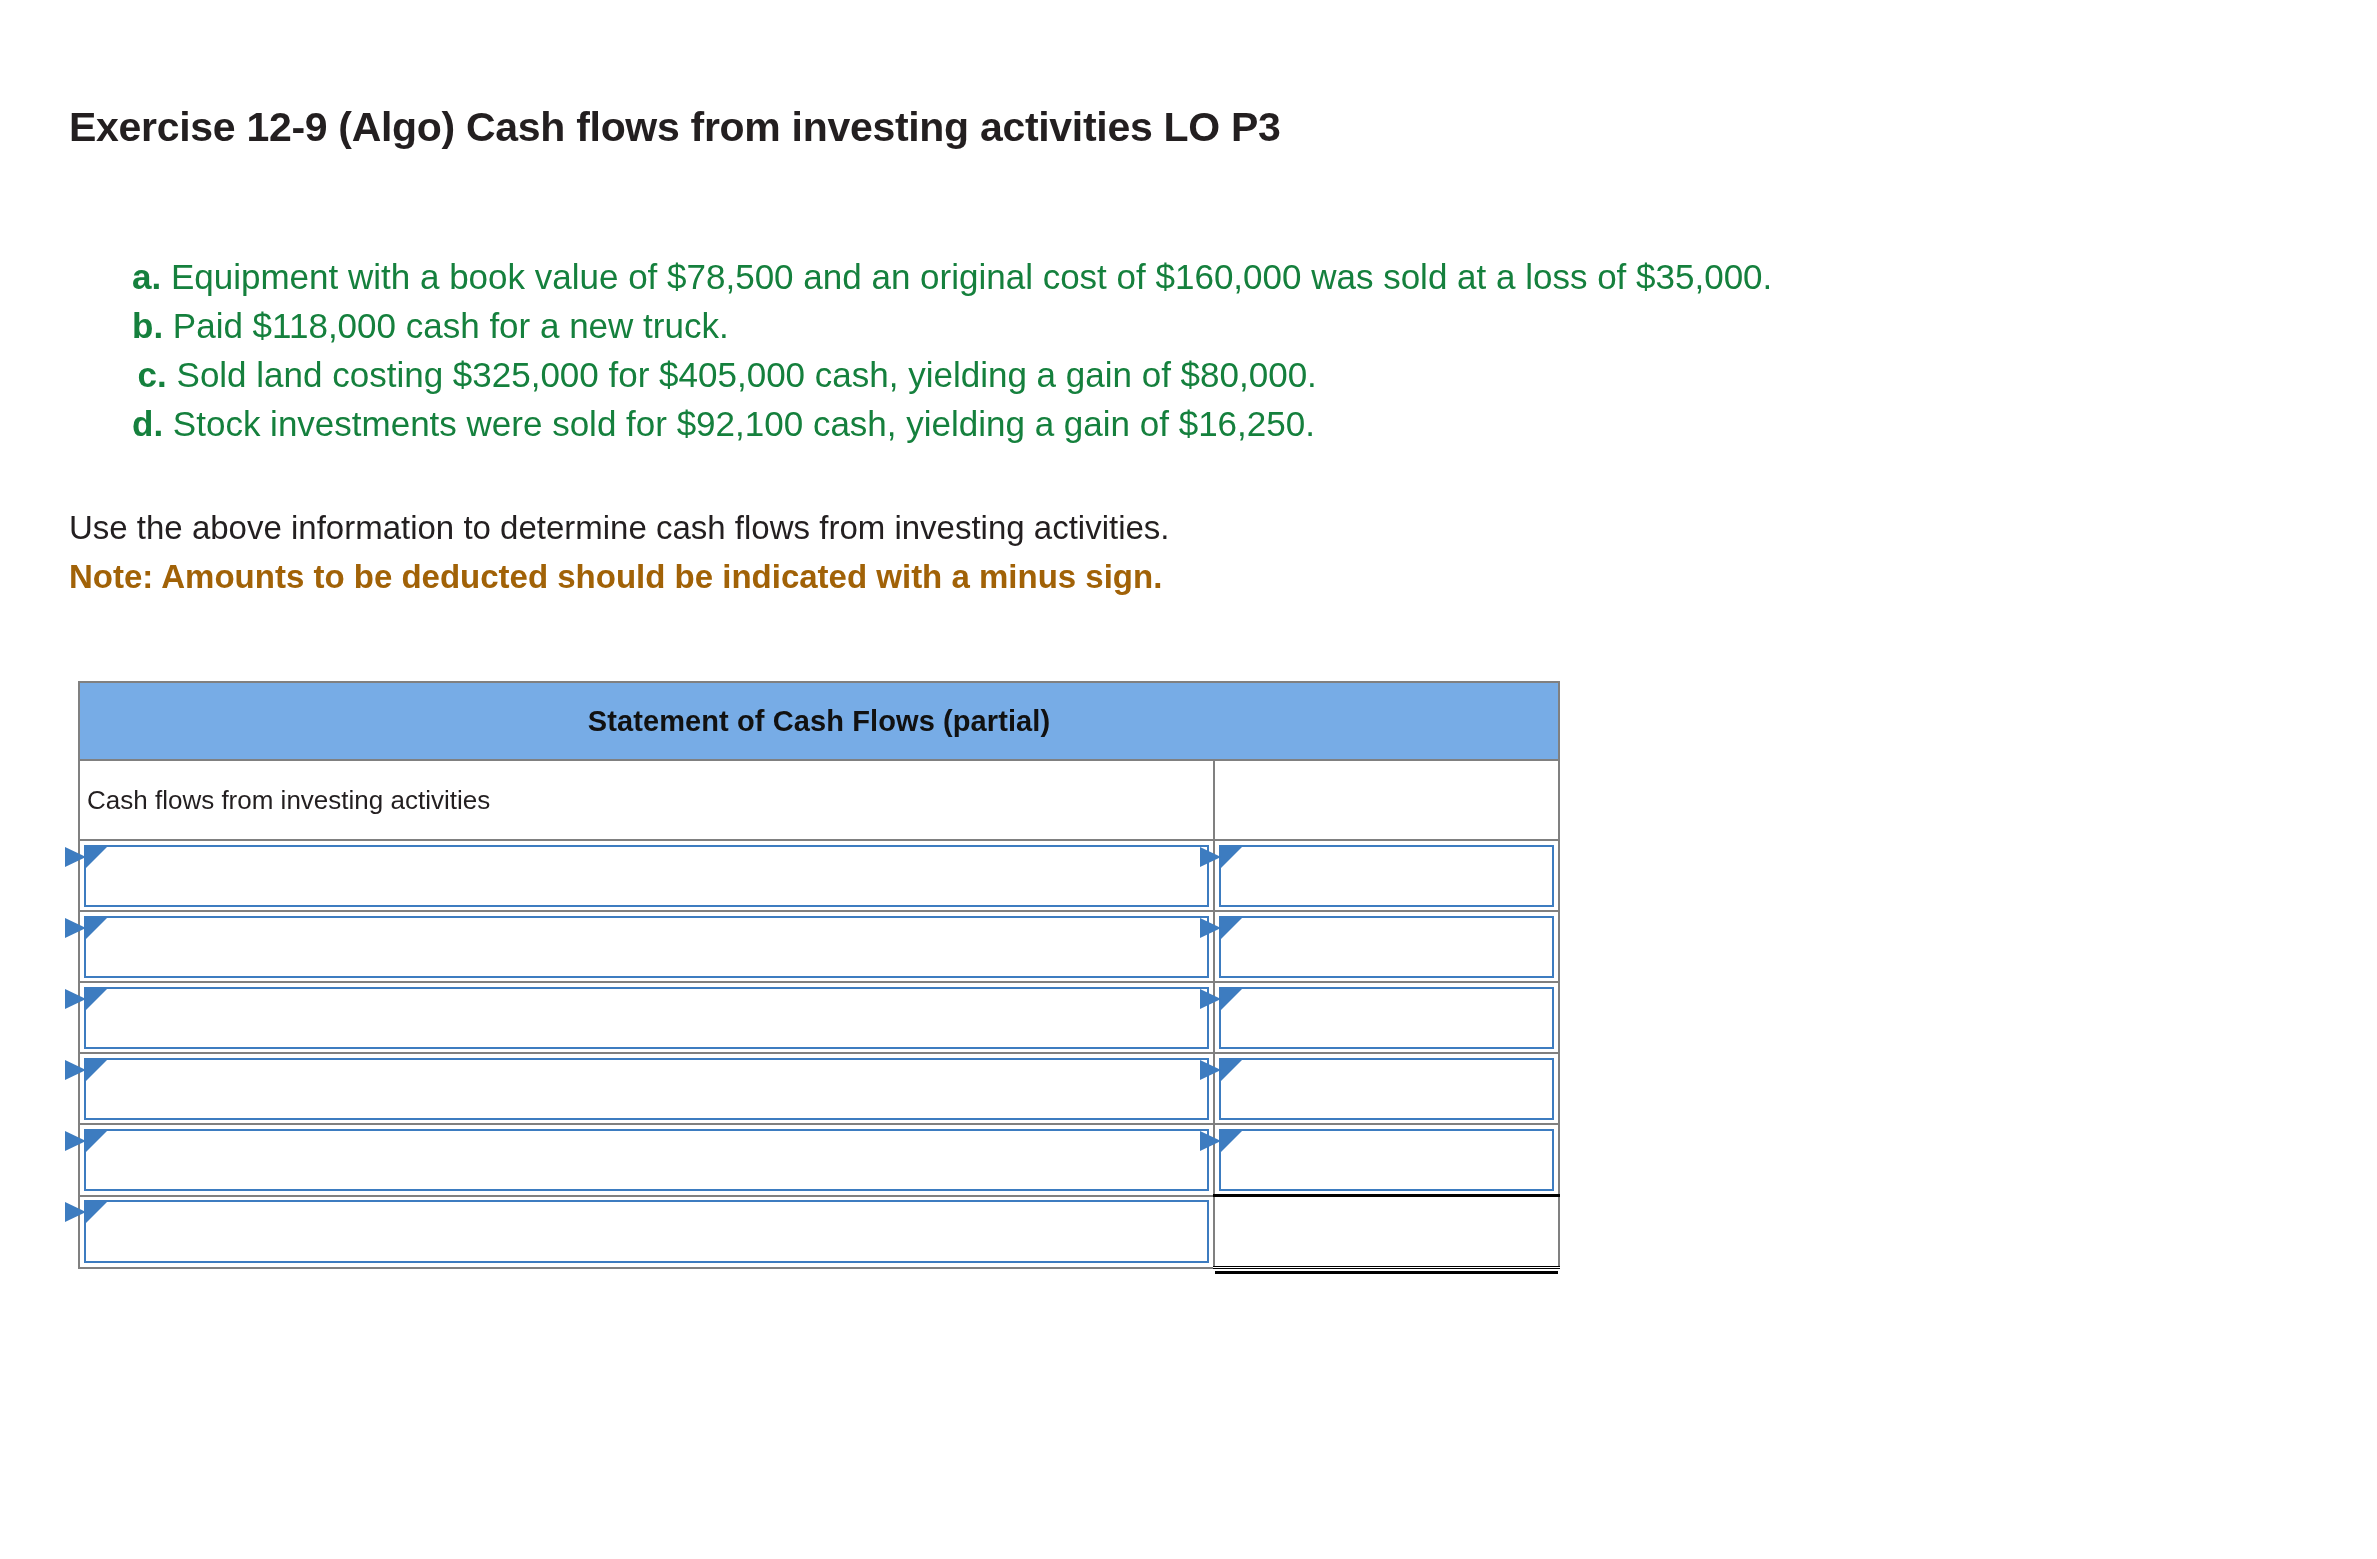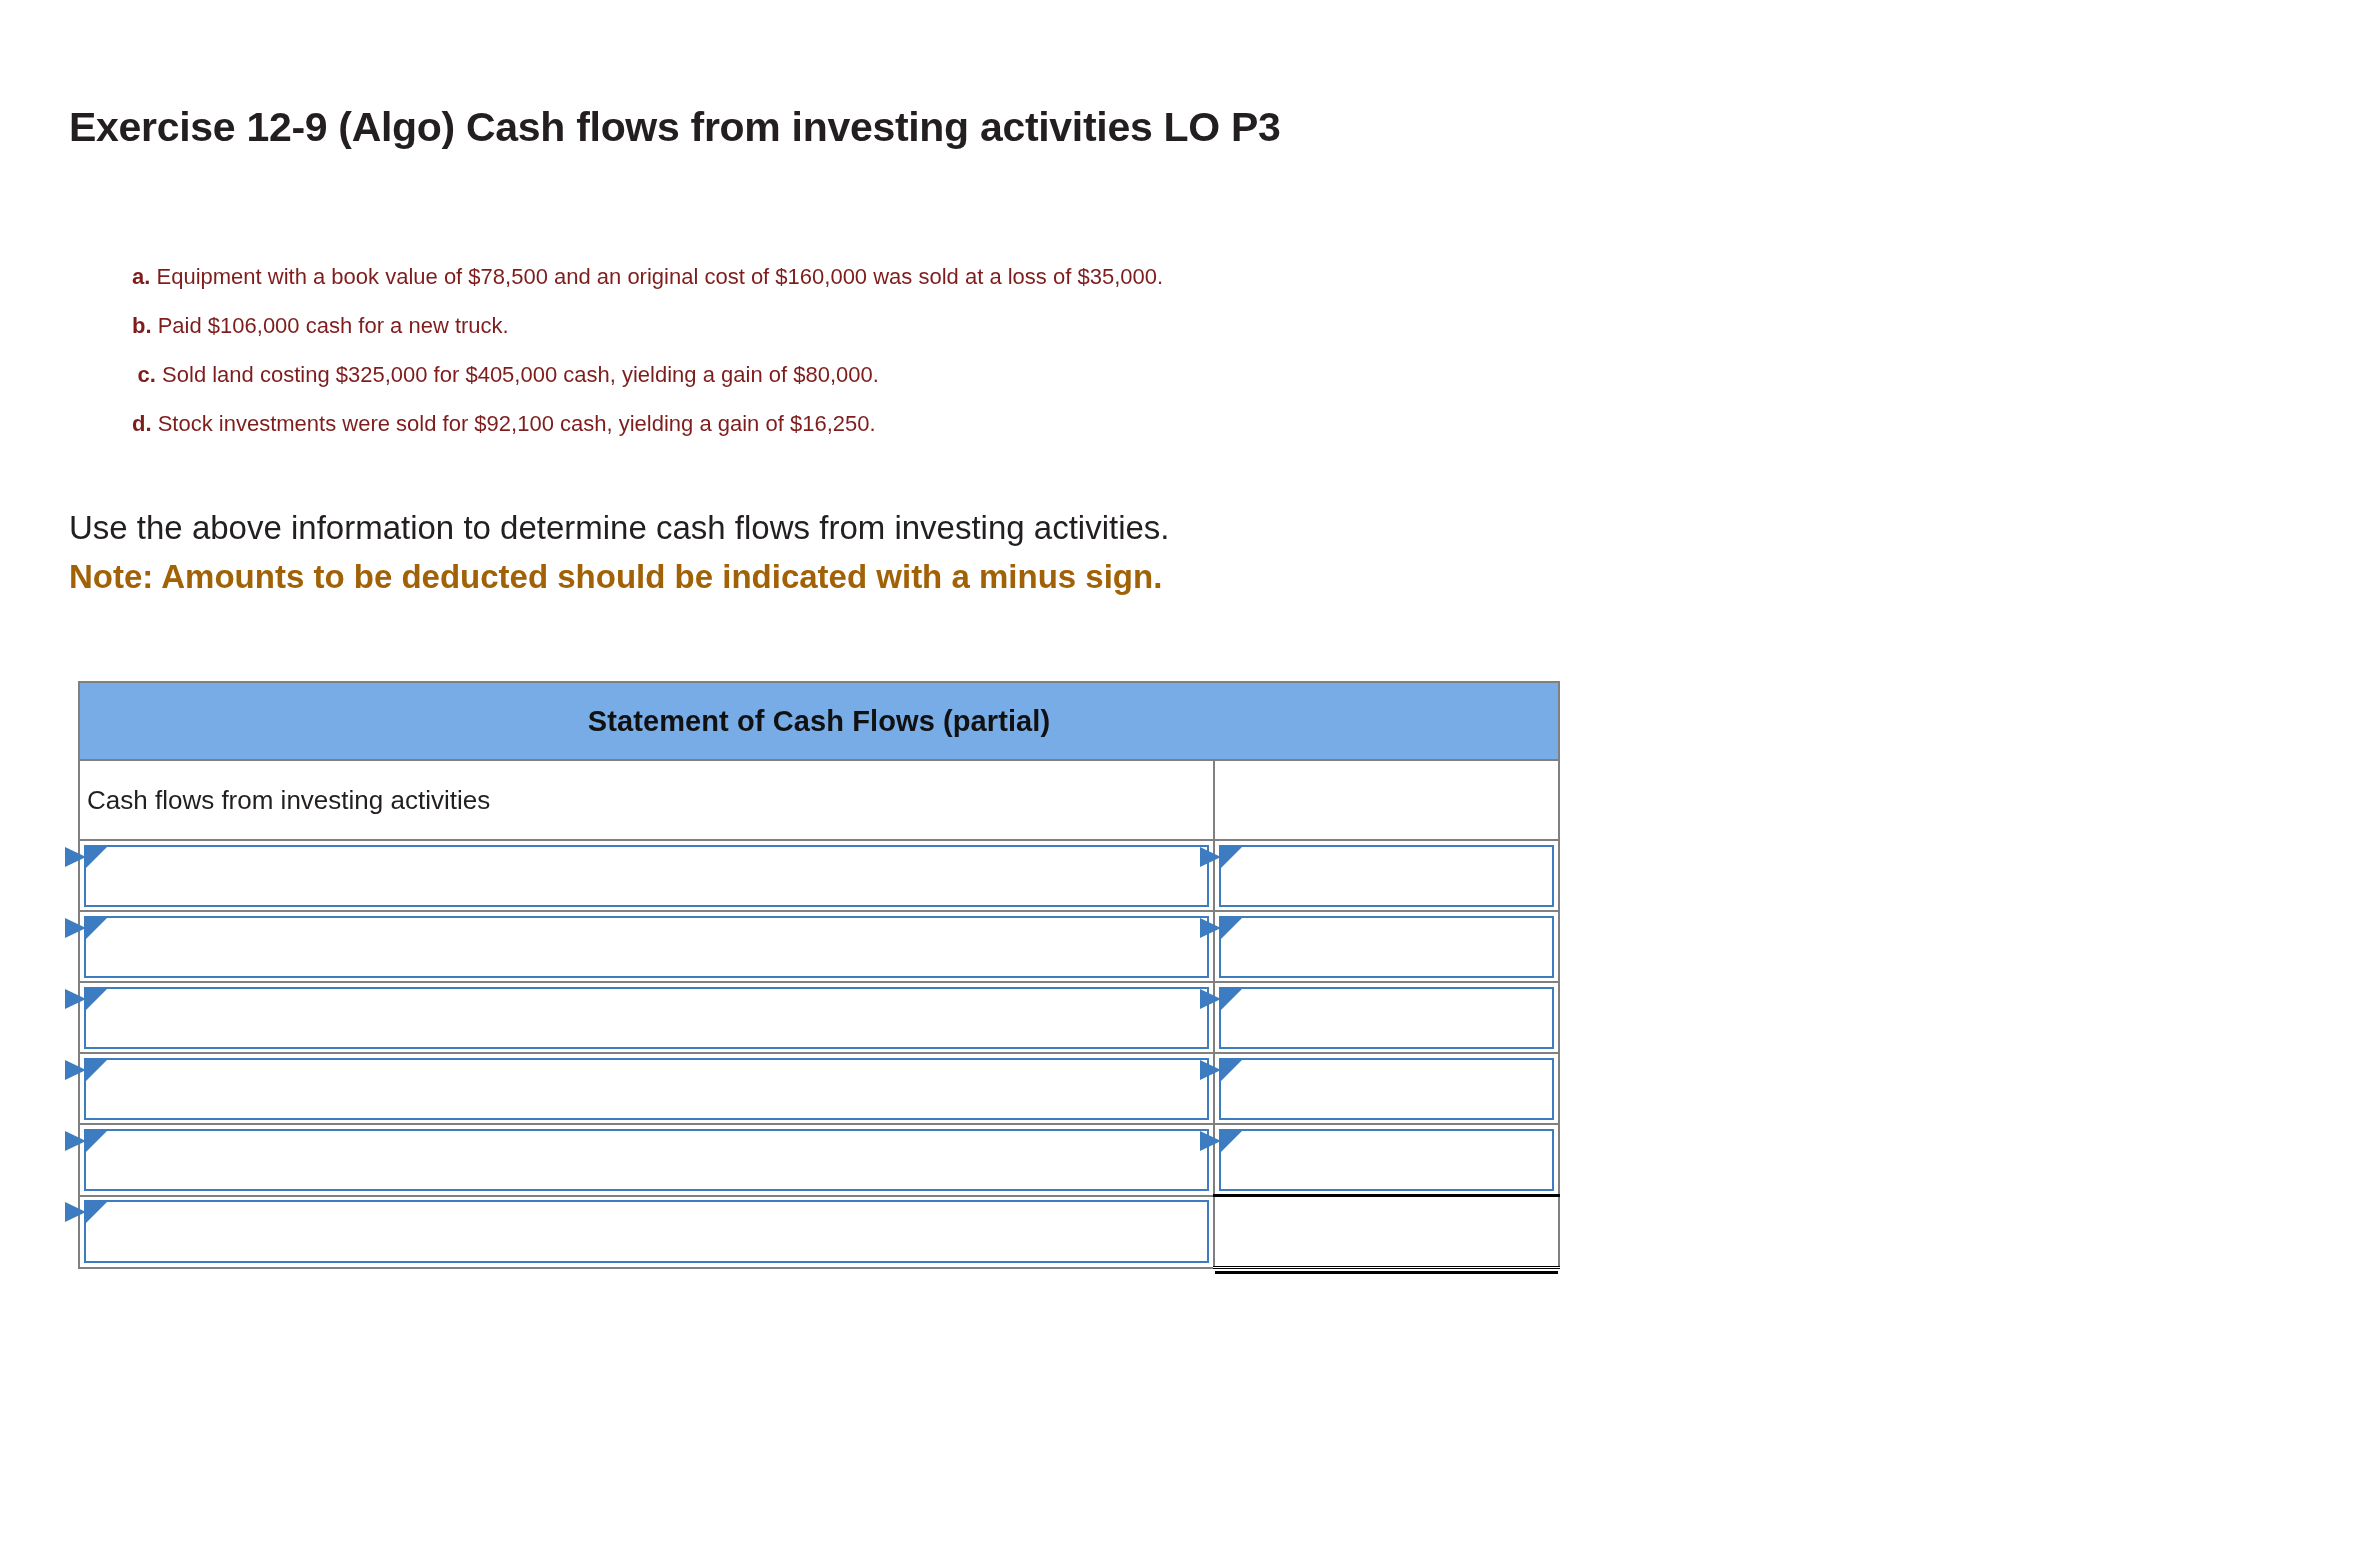--- a/index.html
+++ b/index.html
@@ -36,23 +36,23 @@
   }
 
   
   .facts {
     position: absolute;
     left: 132px;
     top: 252px;
     width: 2031px;
   }
   .fact-line {
-    font-size: 22px;
+    font-size: 35px;
     line-height: 49px;
-    color: #7f1d1d;
+    color: #15803d;
     white-space: nowrap;
   }
   .fact-label {
     font-weight: bold;
   }
   .fact-line.indent-c {
     padding-left: 5.6px;
   }
 
   
@@ -178,21 +178,21 @@
 
   <div class="exercise-title">Exercise 12-9 (Algo) Cash flows from investing activities LO P3</div>
 
   <div class="facts">
     <div class="fact-line">
       <span class="fact-label">a.</span>
       <span>Equipment with a book value of $78,500 and an original cost of $160,000 was sold at a loss of $35,000.</span>
     </div>
     <div class="fact-line">
       <span class="fact-label">b.</span>
-      <span>Paid $106,000 cash for a new truck.</span>
+      <span>Paid $118,000 cash for a new truck.</span>
     </div>
     <div class="fact-line indent-c">
       <span class="fact-label">c.</span>
       <span>Sold land costing $325,000 for $405,000 cash, yielding a gain of $80,000.</span>
     </div>
     <div class="fact-line">
       <span class="fact-label">d.</span>
       <span>Stock investments were sold for $92,100 cash, yielding a gain of $16,250.</span>
     </div>
   </div>

